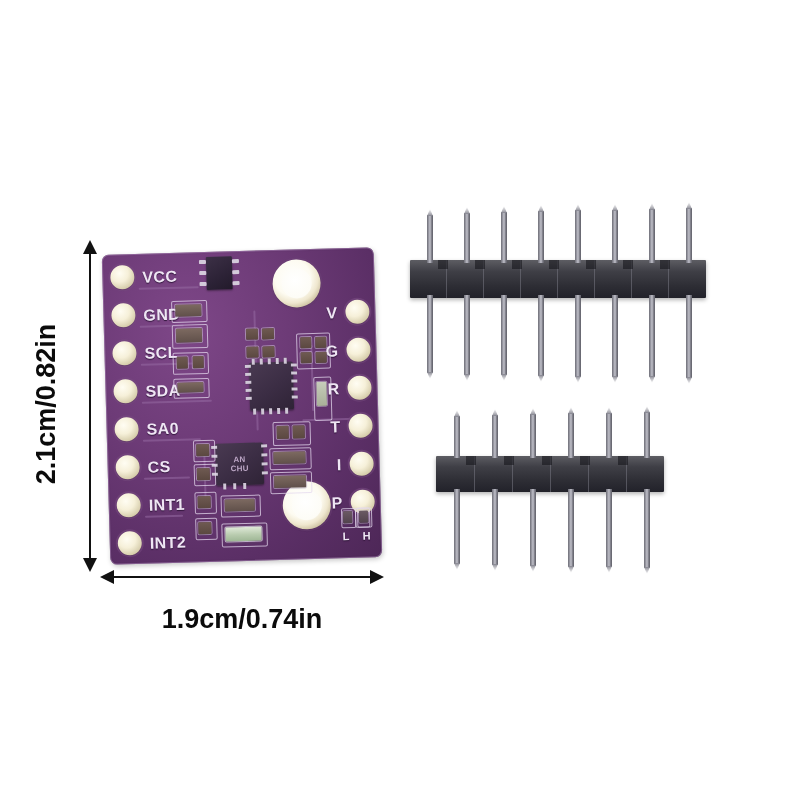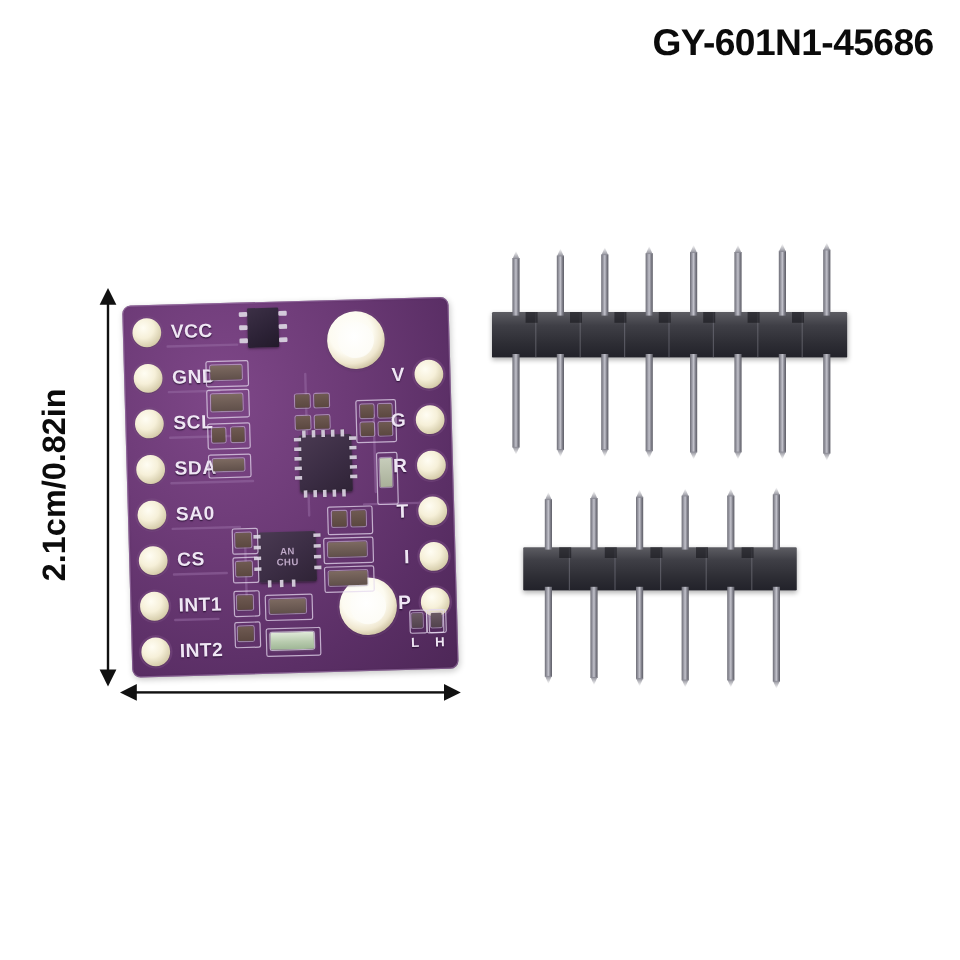--- a/index.html
+++ b/index.html
@@ -277,30 +277,30 @@
     bottom: -6px;
     background: linear-gradient(0deg, rgba(120,120,130,0) 0%, #8b8b95 100%);
     clip-path: polygon(50% 100%, 100% 0%, 0% 0%);
   }
 </style>
 </head>
 <body>
 
 <div id="root">
 
-  <div id="product-title">GY-601N1-45686</div>
 
   <div class="arrow-up"></div>
   <div class="dim-line-v"></div>
   <div class="arrow-down"></div>
   <div id="dim-height-label">2.1cm/0.82in</div>
 
   <div class="arrow-left"></div>
   <div class="dim-line-h"></div>
   <div class="arrow-right"></div>
+  <div id="dim-width-label">1.9cm/0.74in</div>
 
   <div id="pcb-board">
     <div class="pcb-substrate"></div>
 
     <div class="trace" style="left:36px; top:34px; width:60px; height:2px;"></div>
     <div class="trace" style="left:36px; top:72px; width:44px; height:2px;"></div>
     <div class="trace" style="left:36px; top:110px; width:52px; height:2px;"></div>
     <div class="trace" style="left:36px; top:148px; width:70px; height:2px;"></div>
     <div class="trace" style="left:36px; top:186px; width:58px; height:2px;"></div>
     <div class="trace" style="left:36px; top:224px; width:46px; height:2px;"></div>

